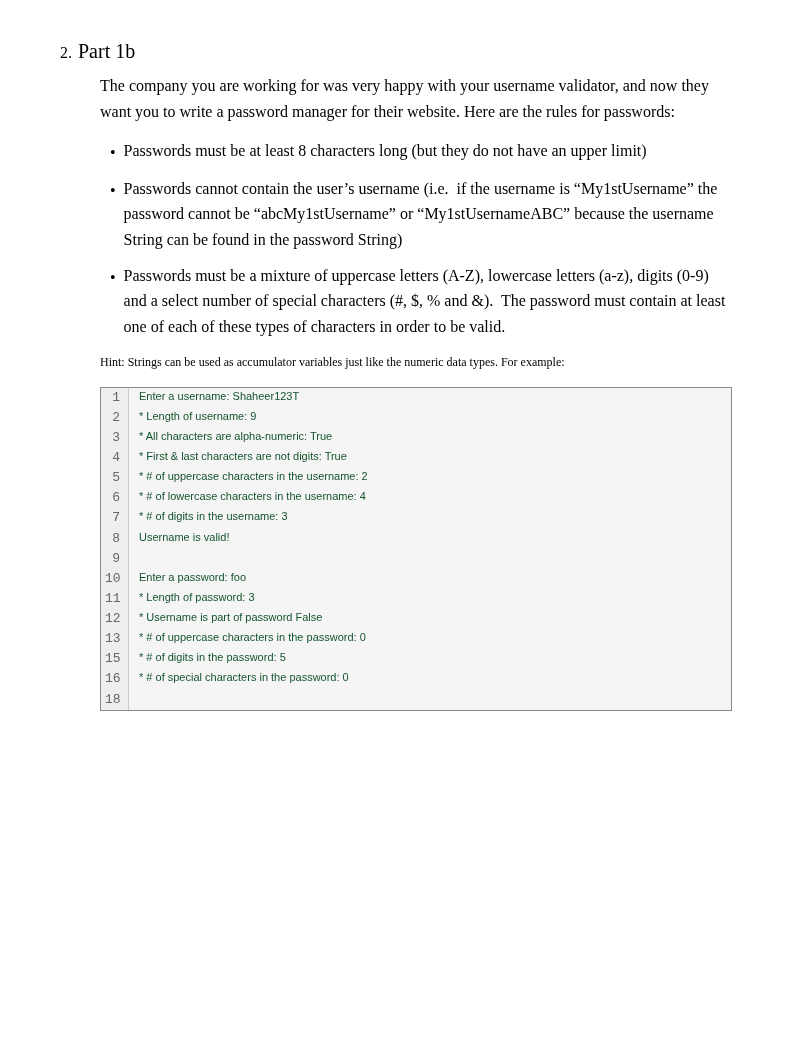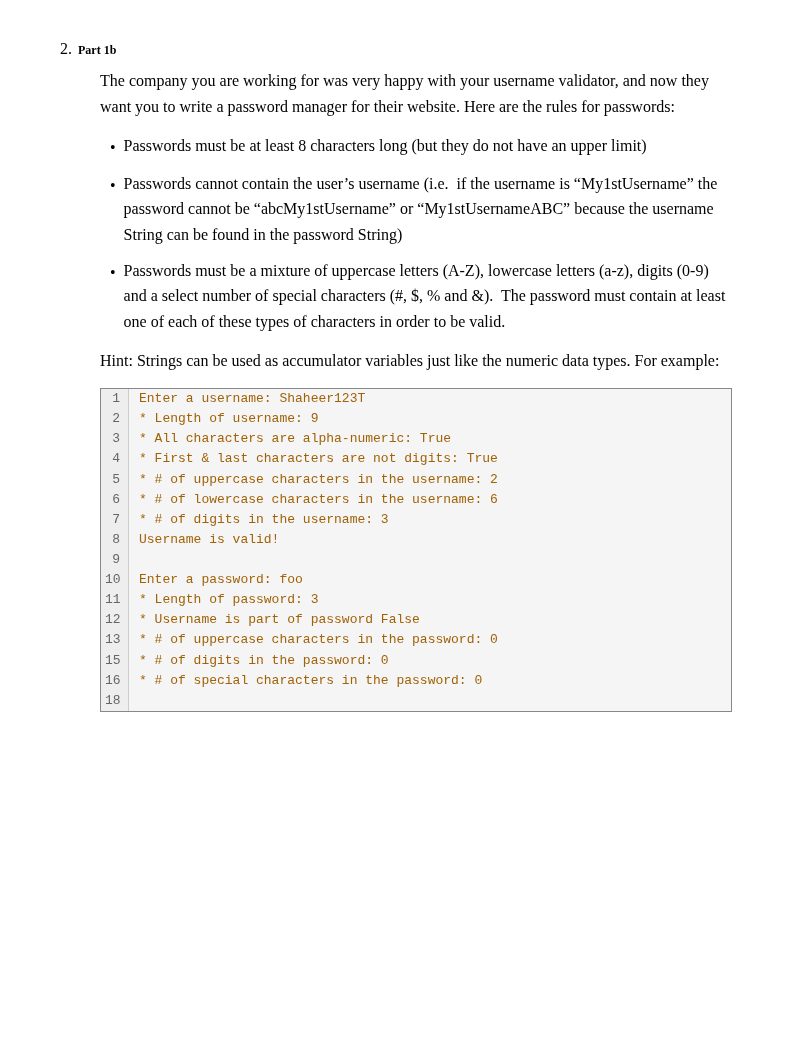--- a/index.html
+++ b/index.html
@@ -23,22 +23,22 @@
       align-items: baseline;
       margin-bottom: 10px;
     }
 
     .section-number {
       font-size: 16px;
       margin-right: 6px;
     }
 
     .section-title {
-      font-size: 12px;
-      font-weight: bold;
+      font-size: 20px;
+      font-weight: normal;
     }
 
     .section-body {
       margin-left: 40px;
     }
 
     .intro-text {
       font-size: 16px;
       line-height: 1.6;
       margin-bottom: 14px;
@@ -69,21 +69,21 @@
       flex: 1;
     }
 
     .paragraph {
       font-size: 16px;
       line-height: 1.6;
       margin-bottom: 14px;
     }
 
     .hint-text {
-      font-size: 16px;
+      font-size: 12px;
       line-height: 1.6;
       margin-bottom: 14px;
     }
 
     .code-block-wrapper {
       border: 1px solid #888888;
       margin-top: 10px;
       background: #f5f5f5;
     }
 
@@ -109,23 +109,23 @@
       font-size: 13px;
       user-select: none;
       border-right: 1px solid #cccccc;
       background: #eeeeee;
     }
 
     .line-content {
       padding-left: 10px;
       padding-right: 6px;
       white-space: pre;
-      color: #a16207;
-      font-family: Liberation Mono, monospace;
-      font-size: 13px;
+      color: #14532d;
+      font-family: Liberation Sans, sans-serif;
+      font-size: 11px;
     }
 
     .code-line-empty {
       height: 20px;
     }
   </style>
 </head>
 <body>
 
 <div>
@@ -175,21 +175,21 @@
         <div class="code-line">
           <span class="line-number">4</span>
           <span class="line-content">* First &amp; last characters are not digits: True</span>
         </div>
         <div class="code-line">
           <span class="line-number">5</span>
           <span class="line-content">* # of uppercase characters in the username: 2</span>
         </div>
         <div class="code-line">
           <span class="line-number">6</span>
-          <span class="line-content">* # of lowercase characters in the username: 6</span>
+          <span class="line-content">* # of lowercase characters in the username: 4</span>
         </div>
         <div class="code-line">
           <span class="line-number">7</span>
           <span class="line-content">* # of digits in the username: 3</span>
         </div>
         <div class="code-line">
           <span class="line-number">8</span>
           <span class="line-content">Username is valid!</span>
         </div>
         <div class="code-line code-line-empty">
@@ -207,21 +207,21 @@
         <div class="code-line">
           <span class="line-number">12</span>
           <span class="line-content">* Username is part of password False</span>
         </div>
         <div class="code-line">
           <span class="line-number">13</span>
           <span class="line-content">* # of uppercase characters in the password: 0</span>
         </div>
         <div class="code-line">
           <span class="line-number">15</span>
-          <span class="line-content">* # of digits in the password: 0</span>
+          <span class="line-content">* # of digits in the password: 5</span>
         </div>
         <div class="code-line">
           <span class="line-number">16</span>
           <span class="line-content">* # of special characters in the password: 0</span>
         </div>
         <div class="code-line code-line-empty">
           <span class="line-number">18</span>
           <span class="line-content"></span>
         </div>
 

